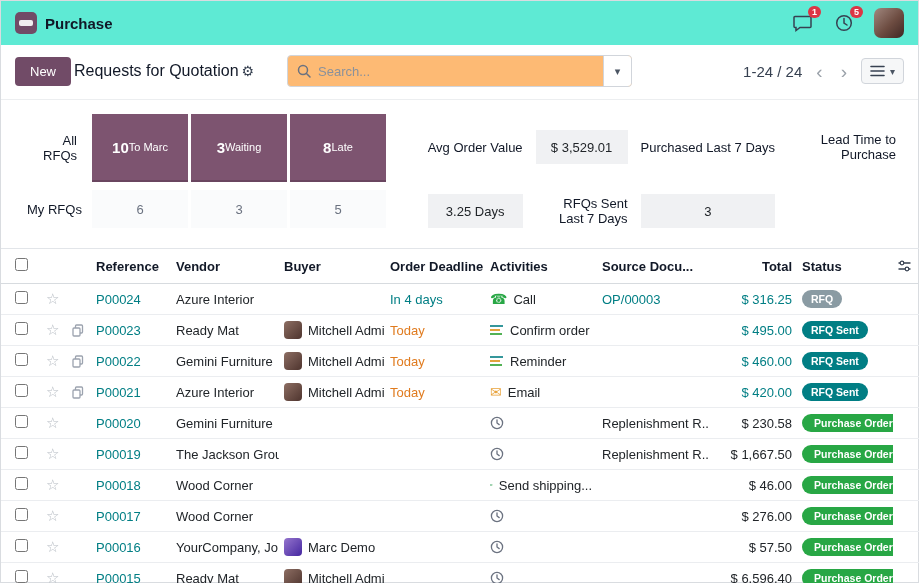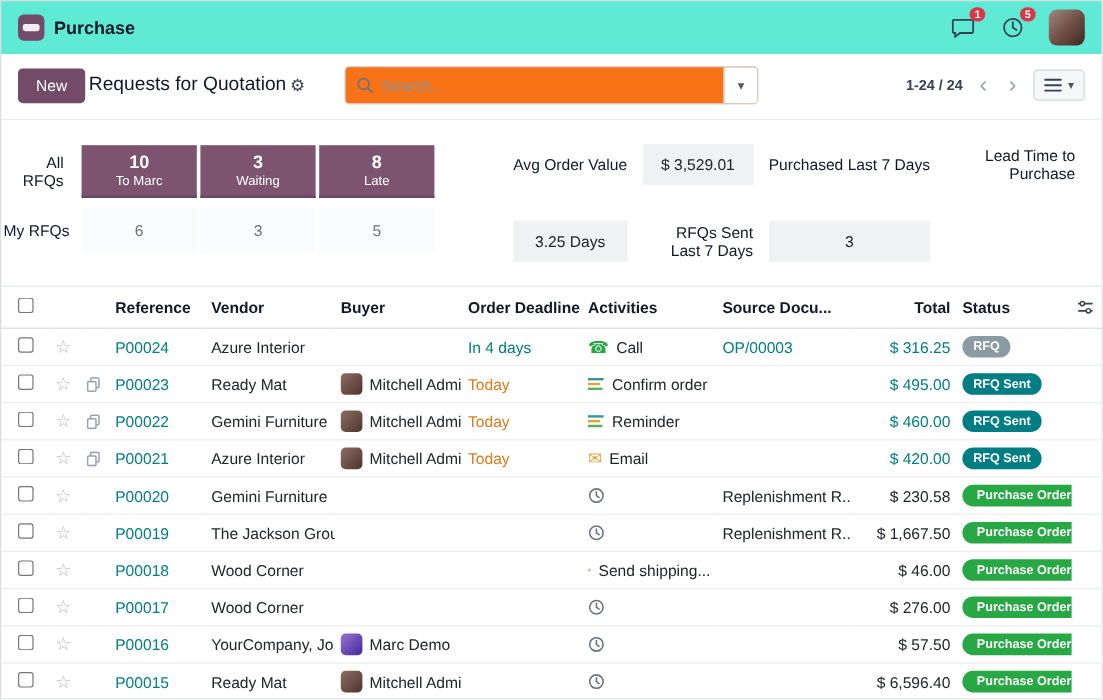--- a/index.html
+++ b/index.html
@@ -25,36 +25,36 @@
   .icon-btn { position: relative; width: 24px; height: 24px; display:flex; align-items:center; justify-content:center; cursor:pointer; }
   .red-badge { position: absolute; top: -5px; right: -7px; background: #dc3545; color: #fff; font-size: 9px; font-weight: 700; border-radius: 8px; padding: 1px 4px; line-height: 10px; }
   .user-avatar { width: 30px; height: 30px; border-radius: 7px; background: linear-gradient(135deg,#a1887f 0%,#6d4c41 55%,#3e2723 100%); cursor:pointer; }
 
   
   .control-panel { display: flex; align-items: center; padding: 10px 14px 12px; gap: 12px; }
   .cp-left { display: flex; align-items: center; gap: 3px; flex: 1; }
   .new-btn { background: #714B67; color: #fff; border: none; font-family: inherit; font-size: 13px; padding: 7px 15px; border-radius: 4px; cursor: pointer; }
   .view-title { font-size: 16px; font-weight: 500; color: #111827; }
   .gear { color: #374151; font-size: 14px; cursor: pointer; }
-  .search-wrap { display: flex; align-items: stretch; width: 345px; height: 32px; border: 1px solid #d1d5db; border-radius: 4px; background: #f97316; overflow: hidden; }
+  .search-wrap { display: flex; align-items: stretch; width: 345px; height: 32px; border: 1px solid #d1d5db; border-radius: 4px; background: #fdba74; overflow: hidden; }
   .search-main { display: flex; align-items: center; gap: 7px; flex: 1; padding: 0 9px; }
   .search-input { border: none; outline: none; flex: 1; font-family: inherit; font-size: 13px; color: #374151; background: transparent; }
   .search-input::placeholder { color: #8a919b; }
   .search-caret-btn { width: 28px; display: flex; align-items: center; justify-content: center; border-left: 1px solid #d1d5db; color: #4b5563; cursor: pointer; font-size: 11px; background:#fff; }
   .cp-right { display: flex; align-items: center; gap: 10px; flex: 1; justify-content: flex-end; }
-  .pager-text { font-size: 12px; color: #374151; font-weight: bold; }
+  .pager-text { font-size: 15px; color: #374151; }
   .pager-arrow { color: #9aa1a9; font-size: 19px; line-height: 1; cursor: pointer; padding: 0 4px; }
   .switcher { display: flex; align-items: center; gap: 5px; border: 1px solid #d1d5db; border-radius: 4px; background: #f6f7f8; padding: 6px 8px; cursor: pointer; }
   .switcher .caret { font-size: 10px; color: #4b5563; }
 
   
-  .dashboard { display: flex; justify-content: space-between; align-items: center; padding: 14px 22px 20px 2px; border-top: 1px solid #eceef0; }
+  .dashboard { display: flex; justify-content: space-between; align-items: flex-end; padding: 14px 22px 20px 26px; border-top: 1px solid #eceef0; }
   .kpi-grid { display: grid; grid-template-columns: 62px 96px 96px 96px; column-gap: 3px; row-gap: 8px; align-items: center; }
   .kpi-row-label { text-align: right; padding-right: 12px; color: #111827; font-size: 13px; }
-  .kpi-box { height: 44px; background: #7d5470; color: #fff; display: flex; flex-direction: column; align-items: center; justify-content: center; cursor: pointer; border-bottom: 2px solid #6a4660; }
+  .kpi-box { height: 68px; background: #7d5470; color: #fff; display: flex; flex-direction: row; align-items: center; justify-content: center; cursor: pointer; border-bottom: 2px solid #6a4660; }
   .kpi-value { font-size: 15px; font-weight: 700; line-height: 17px; }
   .kpi-label { font-size: 11px; line-height: 14px; }
   .kpi-my { height: 38px; background: #fafbfc; color: #6b7280; display: flex; align-items: center; justify-content: center; font-size: 13px; cursor: pointer; }
   .stats-grid { display: grid; grid-template-columns: auto 92px auto 108px; column-gap: 13px; row-gap: 30px; align-items: center; margin-top: 6px; }
   .stat-label { text-align: right; color: #111827; font-size: 13px; }
   .stat-value { background: #f0f1f3; height: 34px; display: flex; align-items: center; justify-content: center; font-size: 13px; color: #212529; }
 
   
   table { width: 100%; border-collapse: collapse; font-size: 13px; table-layout: fixed; }
   thead th { text-align: left; font-weight: 600; color: #111827; padding: 9px 5px; border-top: 1px solid #e2e5e9; border-bottom: 1px solid #d7dbdf; white-space: nowrap; overflow:hidden; }

